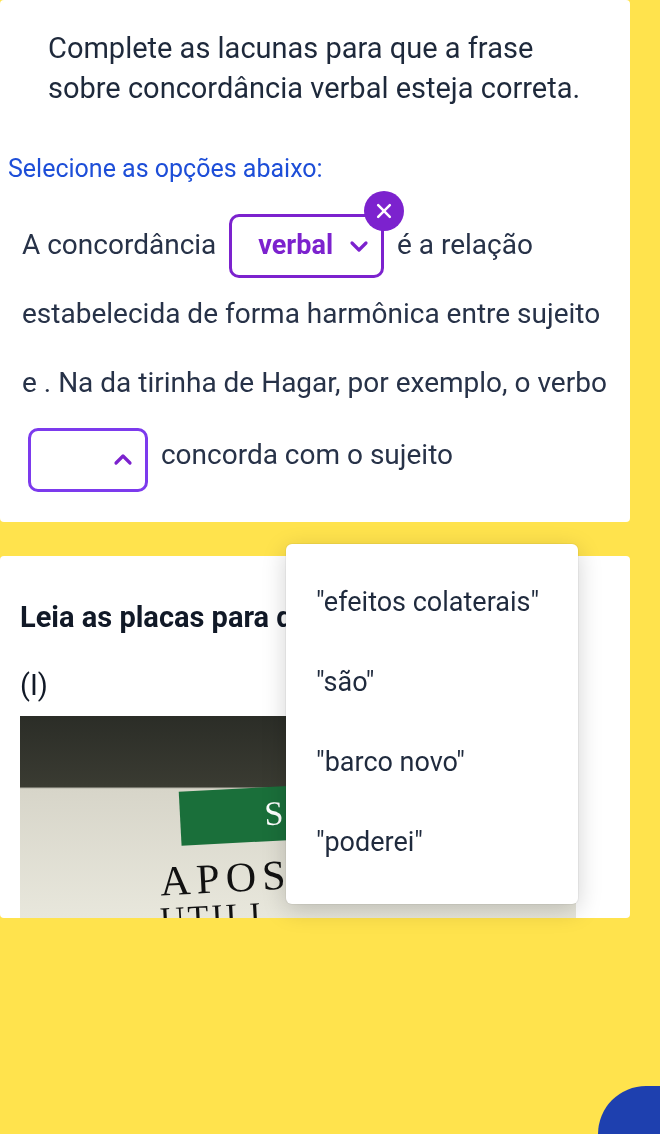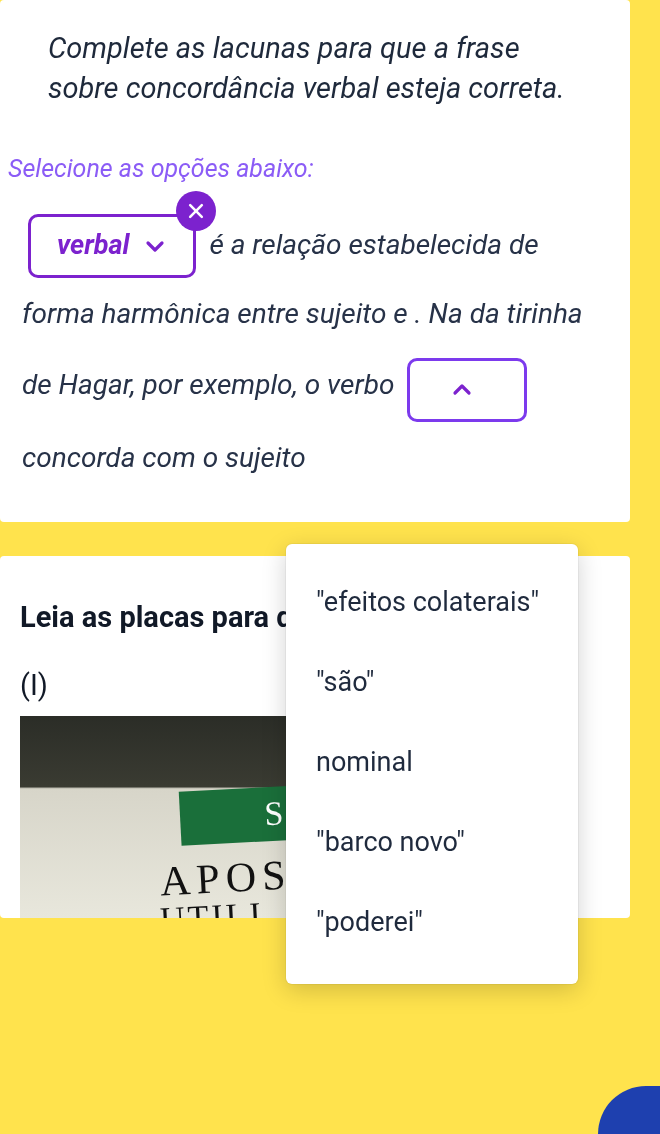--- a/index.html
+++ b/index.html
@@ -6,55 +6,55 @@
   html, body { width: 660px; height: 1134px; overflow: hidden; font-family: -apple-system, BlinkMacSystemFont, "Segoe UI", Roboto, Arial, sans-serif; }
   body { background: #ffe34d; position: relative; }
 
   .card {
     background: #fff;
     border-radius: 4px;
     margin: 0 0 34px 0;
     padding: 0;
     position: relative;
   }
-  .card1 { padding: 14px 0 30px 0; font-style: italic; }
+  .card1 { padding: 14px 0 30px 0; }
   .q-text {
     color: #1e293b;
     font-size: 29px;
     line-height: 1.38;
     padding: 14px 48px 8px 48px;
     font-weight: 400;
   }
   .instruction {
-    color: #8b5cf6;
+    color: #1d4ed8;
     font-size: 25px;
     padding: 38px 8px 12px 8px;
   }
   .fill-area {
     color: #273248;
     font-size: 28px;
     line-height: 2.4;
     padding: 14px 22px 0 22px;
   }
   .fill-area .seg { vertical-align: middle; }
 
   .slot {
     display: inline-block;
     position: relative;
     vertical-align: middle;
     margin: 0 6px;
   }
   .slot-box {
     display: inline-flex;
     align-items: center;
-    justify-content: flex-start;
+    justify-content: flex-end;
     gap: 14px;
     border: 3px solid #7c22ce;
     border-radius: 10px;
-    padding: 10px 26px 10px 26px;
+    padding: 10px 10px 10px 26px;
     color: #7c22ce;
     font-weight: 700;
     font-size: 27px;
     min-height: 64px;
     min-width: 96px;
     background: #fff;
     line-height: 1;
   }
   .slot-box.empty {
     border-color: #7c3aed;
@@ -169,20 +169,21 @@
 
 <div class="right-edge"></div>
 
 <div class="content-wrap">
 
   <div class="card card1">
     <div class="q-text">Complete as lacunas para que a frase sobre concordância verbal esteja correta.</div>
     <div class="instruction">Selecione as opções abaixo:</div>
 
     <div class="fill-area">
+      <span class="seg">A concordância </span>
 
       <span class="slot">
         <span class="slot-box">
           <span>verbal</span>
           <span class="chev">
             <svg width="24" height="24" viewBox="0 0 24 24" fill="none" stroke="#7c22ce" stroke-width="3.2" stroke-linecap="round" stroke-linejoin="round">
                 <polyline points="5 9 12 16 19 9"></polyline>
               </svg>
           </span>
         </span>
@@ -222,18 +223,17 @@
       <div class="line1">APOS</div>
       <div class="line2">UTILI</div>
     </div>
   </div>
 
 </div>
 
 <div class="dropdown">
   <div class="opt">"efeitos colaterais"</div>
   <div class="opt">"são"</div>
-  <div class="opt">nominal</div>
   <div class="opt">"barco novo"</div>
   <div class="opt">"poderei"</div>
 </div>
 
 <div class="fab"></div>
 
 </body></html>

